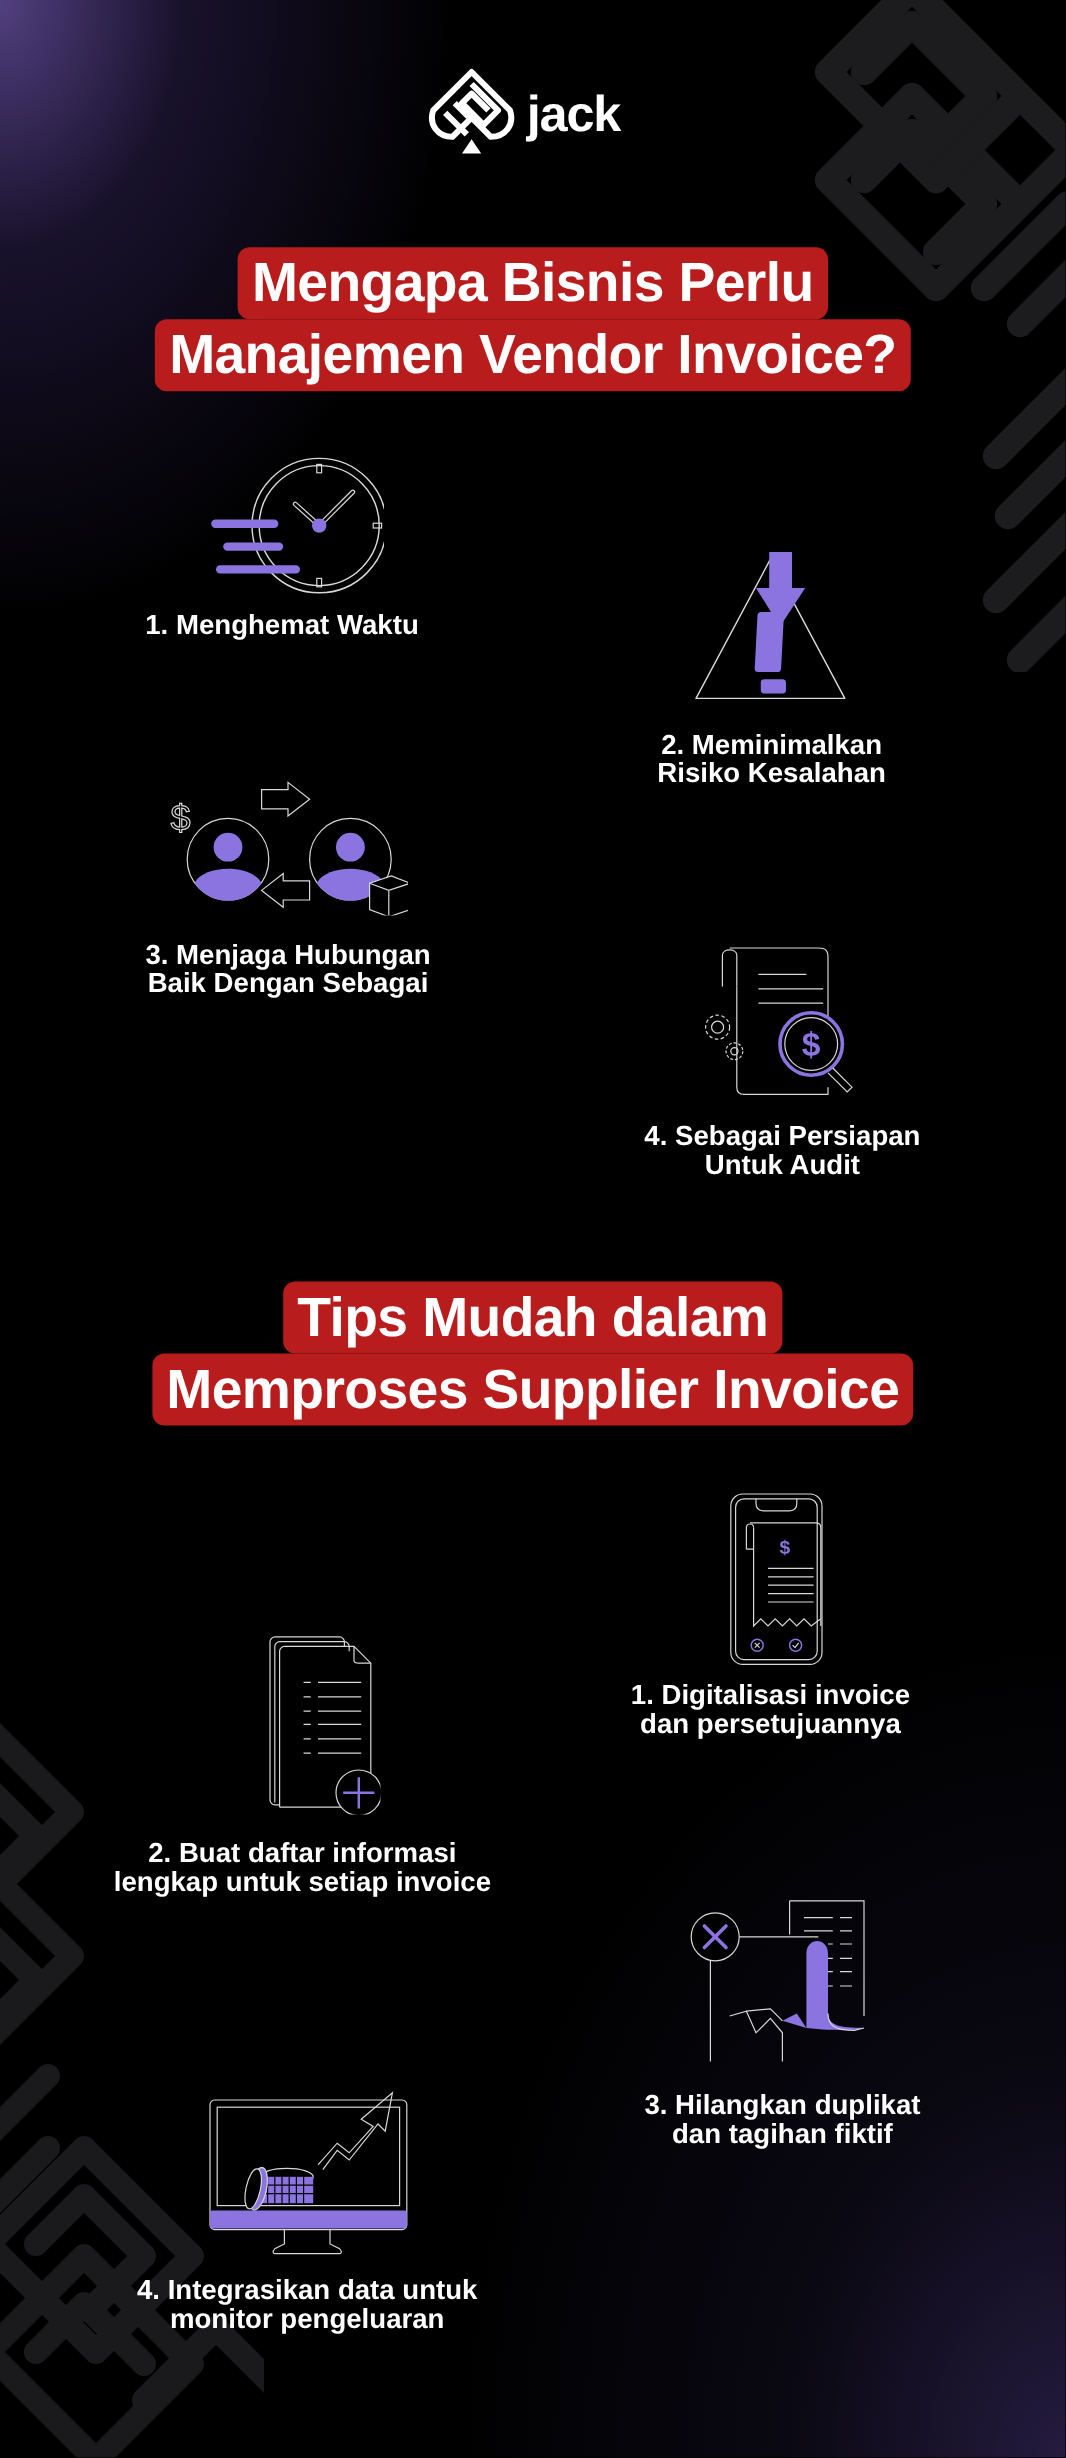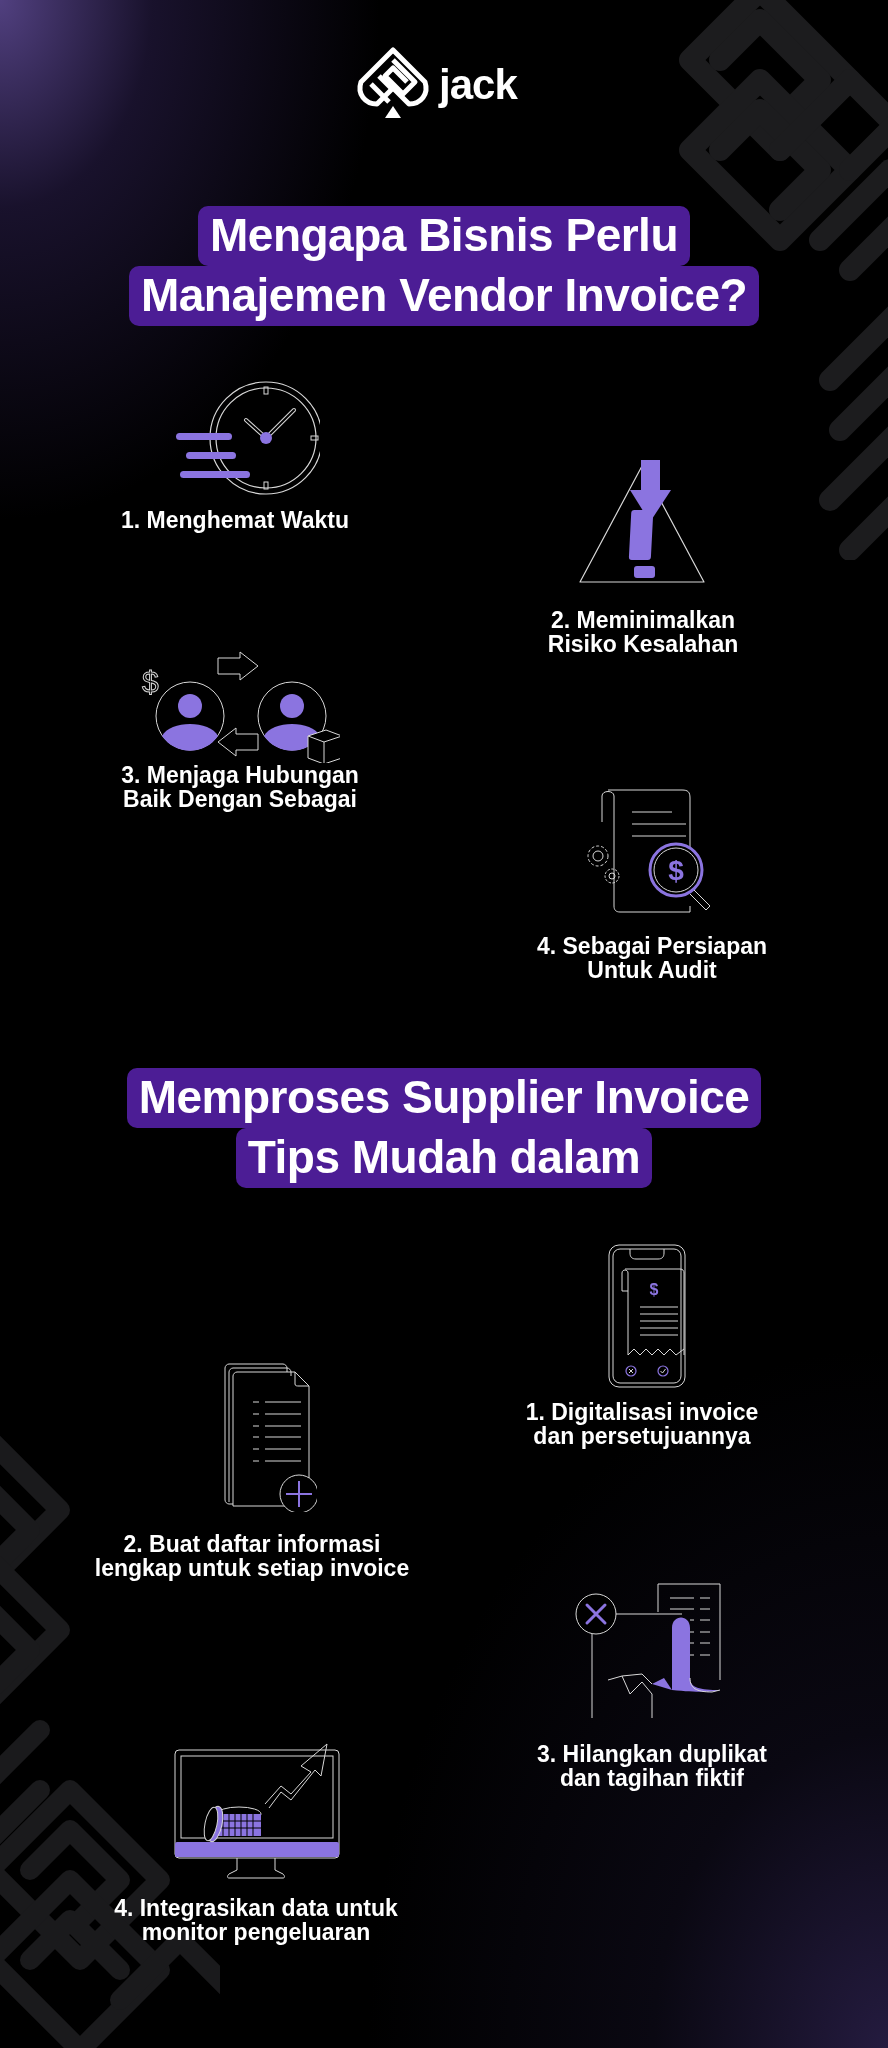--- a/index.html
+++ b/index.html
@@ -12,33 +12,33 @@
     }
     .bg-grad-tl {
       position: absolute; left: 0; top: 0; width: 888px; height: 2048px;
       background:
         radial-gradient(ellipse 380px 520px at 0px 0px, rgba(95,75,150,0.85) 0%, rgba(45,32,80,0.55) 40%, rgba(0,0,0,0) 100%),
         radial-gradient(ellipse 520px 700px at 888px 2048px, rgba(40,30,70,0.9) 0%, rgba(20,16,36,0.5) 45%, rgba(0,0,0,0) 100%);
       pointer-events: none;
     }
     .bg-pattern { position: absolute; pointer-events: none; }
     .logo {
-      position: absolute; left: 355px; top: 46px; height: 78px;
+      position: absolute; left: 355px; top: 56px; height: 78px;
       display: flex; align-items: center; gap: 8px;
     }
     .logo-word {
       font-family: "Liberation Sans", sans-serif;
       font-weight: 700; font-size: 42px; letter-spacing: -1px; color: #fff;
     }
     .title-block {
       position: absolute; left: 0; width: 888px;
       display: flex; flex-direction: column; align-items: center;
     }
     .title-line {
-      background: #4c1d95;
+      background: #b91c1c;
       border-radius: 10px;
       font-weight: 700;
       font-size: 46px;
       line-height: 1;
       padding: 6px 12px 8px 12px;
       color: #fff;
       white-space: nowrap;
       letter-spacing: -0.5px;
     }
     .title-line + .title-line { margin-top: 0; }
@@ -146,21 +146,21 @@
     <text x="2" y="44" font-family="Liberation Sans, sans-serif" font-size="30" fill="none" stroke="#d8d8d8" stroke-width="1">$</text>
     <circle cx="50" cy="68" r="34" fill="none" stroke="#d8d8d8" stroke-width="1"></circle>
     <circle cx="50" cy="58" r="12" fill="#8B74E0"></circle>
     <path d="M22 88 C30 72 70 72 78 88 A34 34 0 0 1 22 88 Z" fill="#8B74E0"></path>
     <circle cx="152" cy="68" r="34" fill="none" stroke="#d8d8d8" stroke-width="1"></circle>
     <circle cx="152" cy="58" r="12" fill="#8B74E0"></circle>
     <path d="M124 88 C132 72 172 72 180 88 A34 34 0 0 1 124 88 Z" fill="#8B74E0"></path>
     <path d="M168 88 L186 82 L202 88 L202 110 L184 116 L168 110 Z" fill="#000" stroke="#d8d8d8" stroke-width="1"></path>
     <path d="M168 88 L184 94 L202 88 M184 94 L184 116" fill="none" stroke="#d8d8d8" stroke-width="1"></path>
   </svg>
-  <div class="item-label" style="">3. Menjaga Hubungan</div>
+  <div class="item-label" style="margin-top:20px">3. Menjaga Hubungan</div>
   <div class="item-label">Baik Dengan Sebagai</div>
 </div>
 
 <div class="item" style="left:542px;top:788px;width:220px">
   <svg width="160" height="130" viewBox="0 0 160 130">
     <path d="M30 34 L30 8 C30 2 42 2 42 8 L42 34" fill="none" stroke="#d8d8d8" stroke-width="1"></path>
     <path d="M36 2 L110 2 C116 2 118 4 118 10 L118 60" fill="none" stroke="#d8d8d8" stroke-width="1"></path>
     <path d="M42 34 L42 118 C42 122 44 124 48 124 L118 124 L118 118" fill="none" stroke="#d8d8d8" stroke-width="1"></path>
     <line x1="60" y1="24" x2="100" y2="24" stroke="#d8d8d8" stroke-width="1"></line>
     <line x1="60" y1="36" x2="114" y2="36" stroke="#d8d8d8" stroke-width="1"></line>
@@ -172,22 +172,22 @@
     <circle cx="104" cy="82" r="26" fill="#000" stroke="#8B74E0" stroke-width="3"></circle>
     <circle cx="104" cy="82" r="22" fill="none" stroke="#d8d8d8" stroke-width="1"></circle>
     <path d="M122 102 L138 118 L134 122 L118 106" fill="none" stroke="#d8d8d8" stroke-width="1"></path>
     <text x="104" y="92" text-anchor="middle" font-family="Liberation Sans, sans-serif" font-weight="700" font-size="28" fill="#8B74E0">$</text>
   </svg>
   <div class="item-label" style="margin-top:16px">4. Sebagai Persiapan</div>
   <div class="item-label">Untuk Audit</div>
 </div>
 
 <div class="title-block" style="top:1068px">
+  <div class="title-line">Tips Mudah dalam</div>
   <div class="title-line">Memproses Supplier Invoice</div>
-  <div class="title-line">Tips Mudah dalam</div>
 </div>
 
 <div class="item" style="left:532px;top:1243px;width:220px">
   <svg width="100" height="145" viewBox="0 0 100 145">
     <rect x="17" y="2" width="76" height="142" rx="10" fill="none" stroke="#d8d8d8" stroke-width="1"></rect>
     <rect x="21" y="6" width="68" height="134" rx="7" fill="none" stroke="#d8d8d8" stroke-width="1"></rect>
     <path d="M38 6 L38 10 C38 14 40 16 44 16 L66 16 C70 16 72 14 72 10 L72 6" fill="none" stroke="#d8d8d8" stroke-width="1"></path>
     <path d="M30 48 L30 30 C30 26 36 26 36 30" fill="none" stroke="#d8d8d8" stroke-width="1"></path>
     <path d="M30 48 L36 48" fill="none" stroke="#d8d8d8" stroke-width="1"></path>
     <path d="M33 26 L88 26 C91 26 92 28 92 30 L92 112" fill="none" stroke="#d8d8d8" stroke-width="1"></path>

